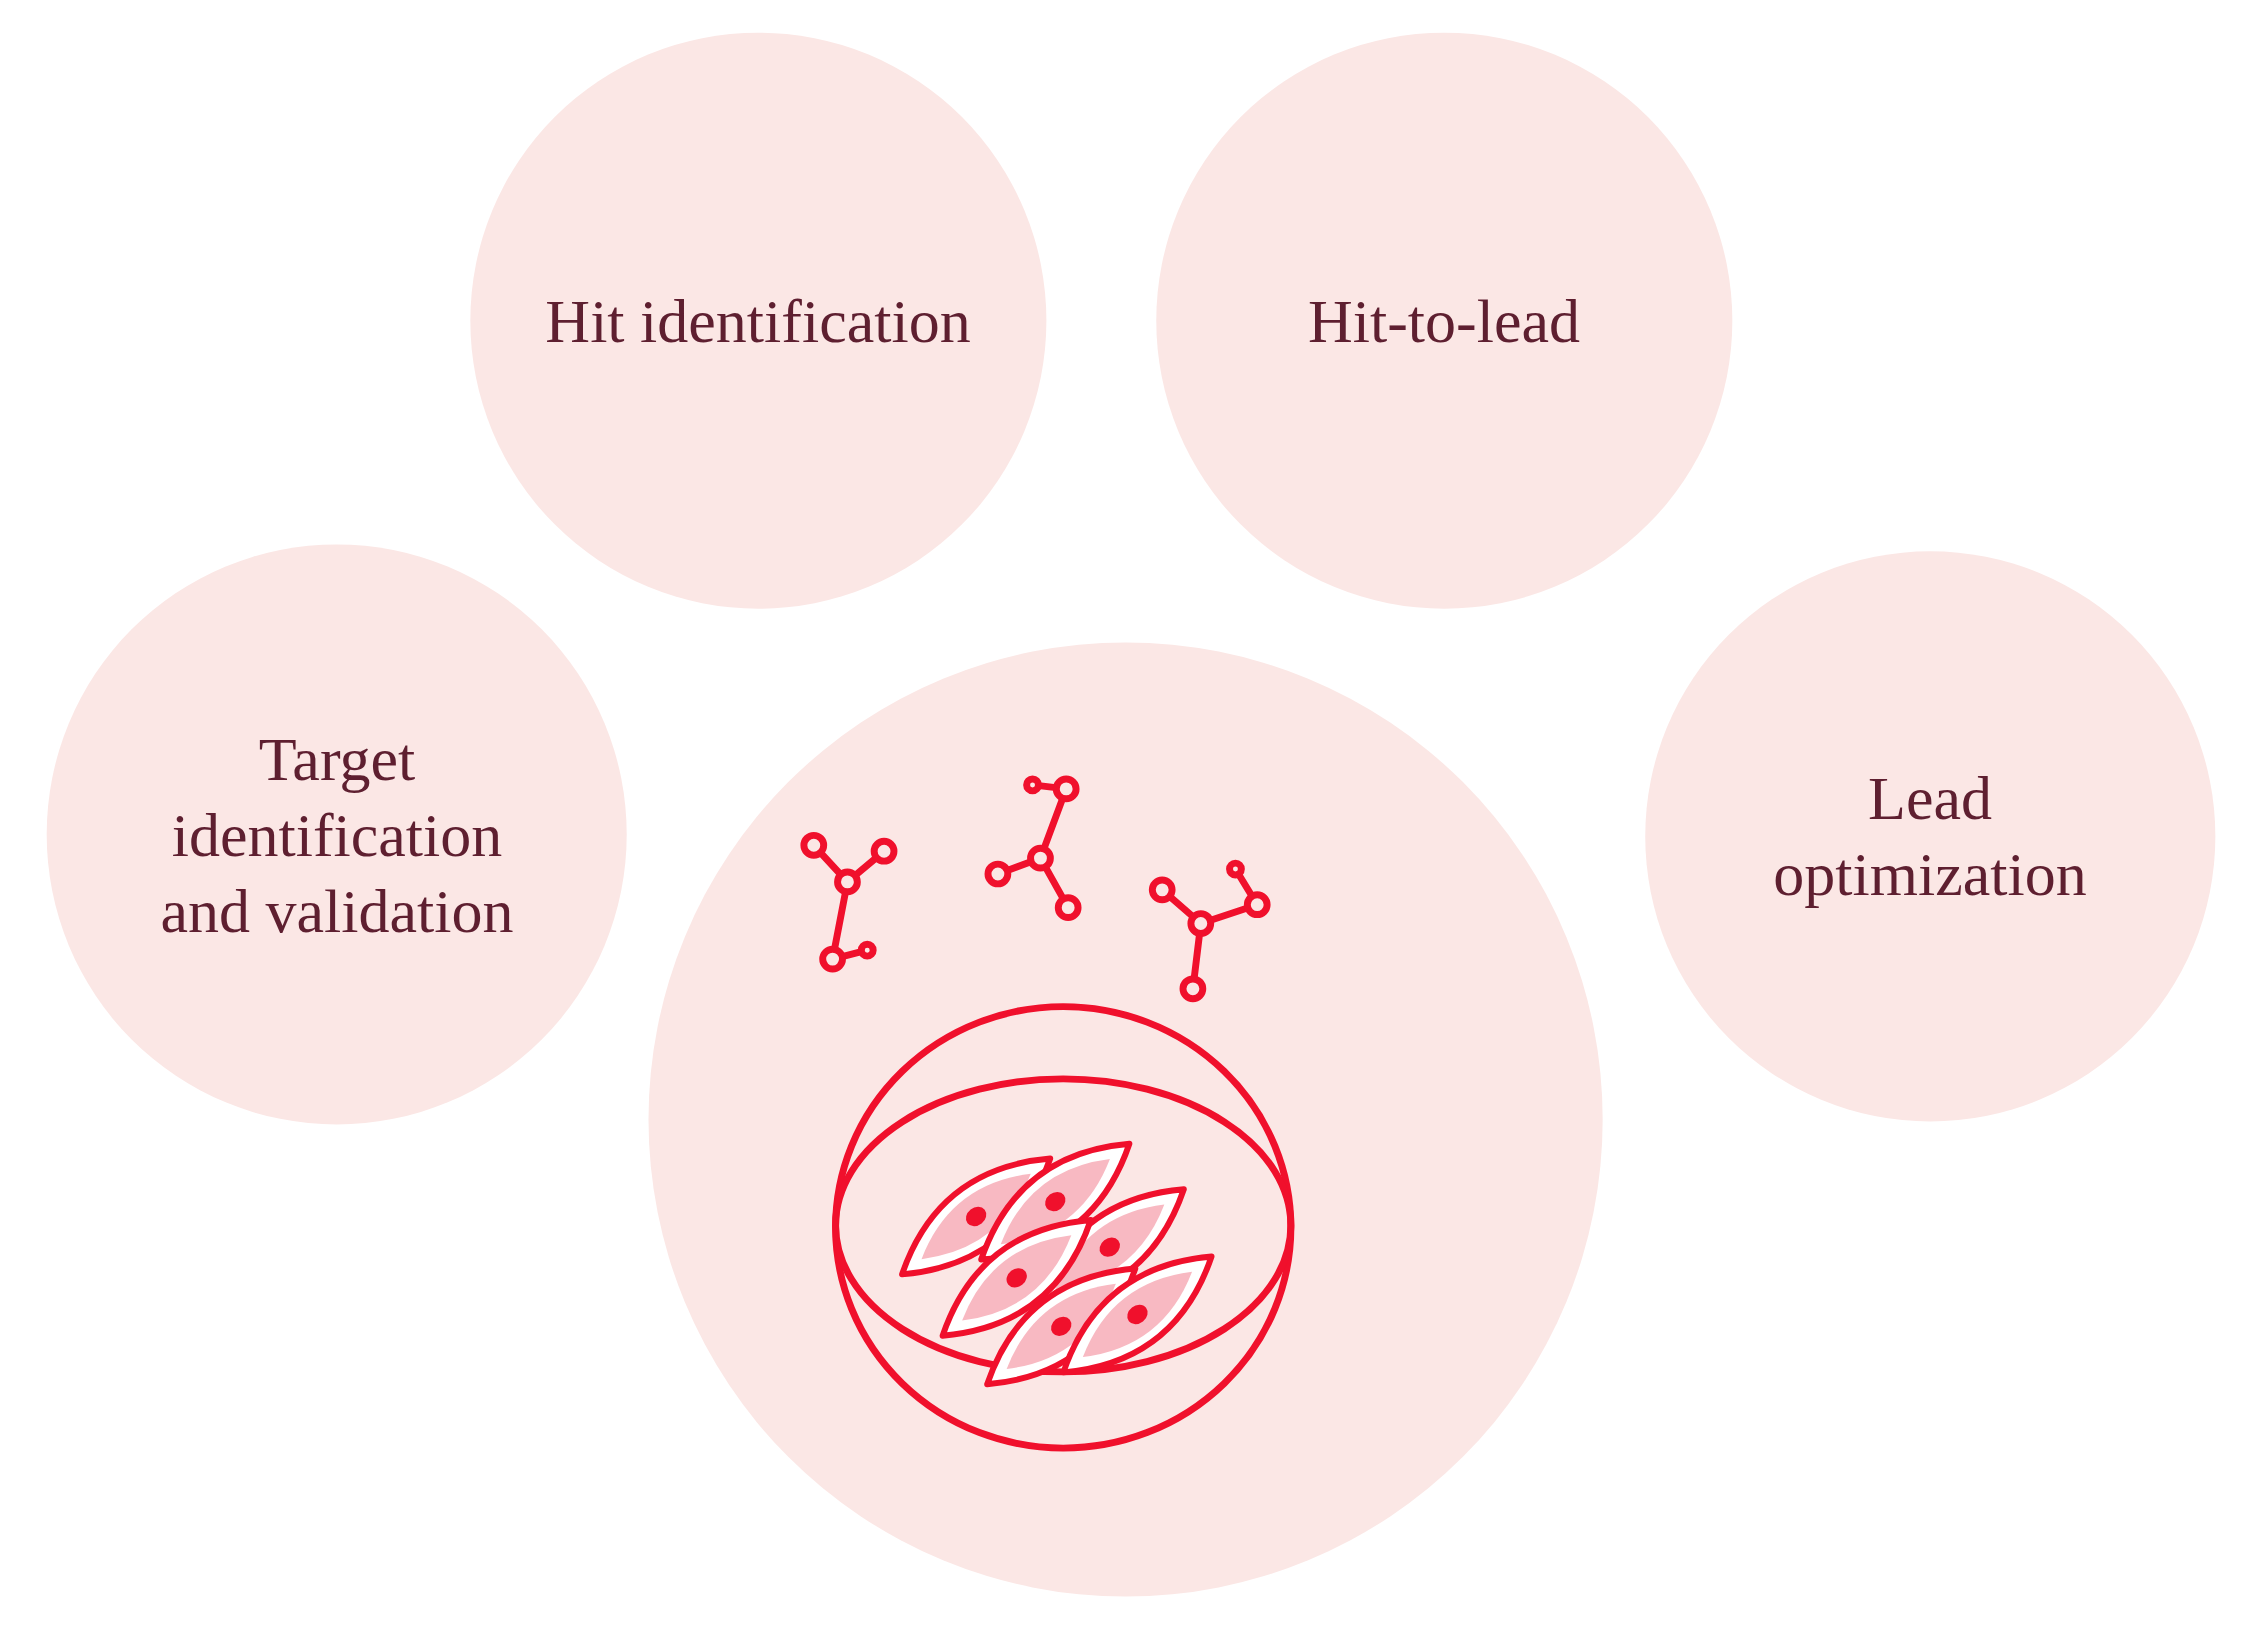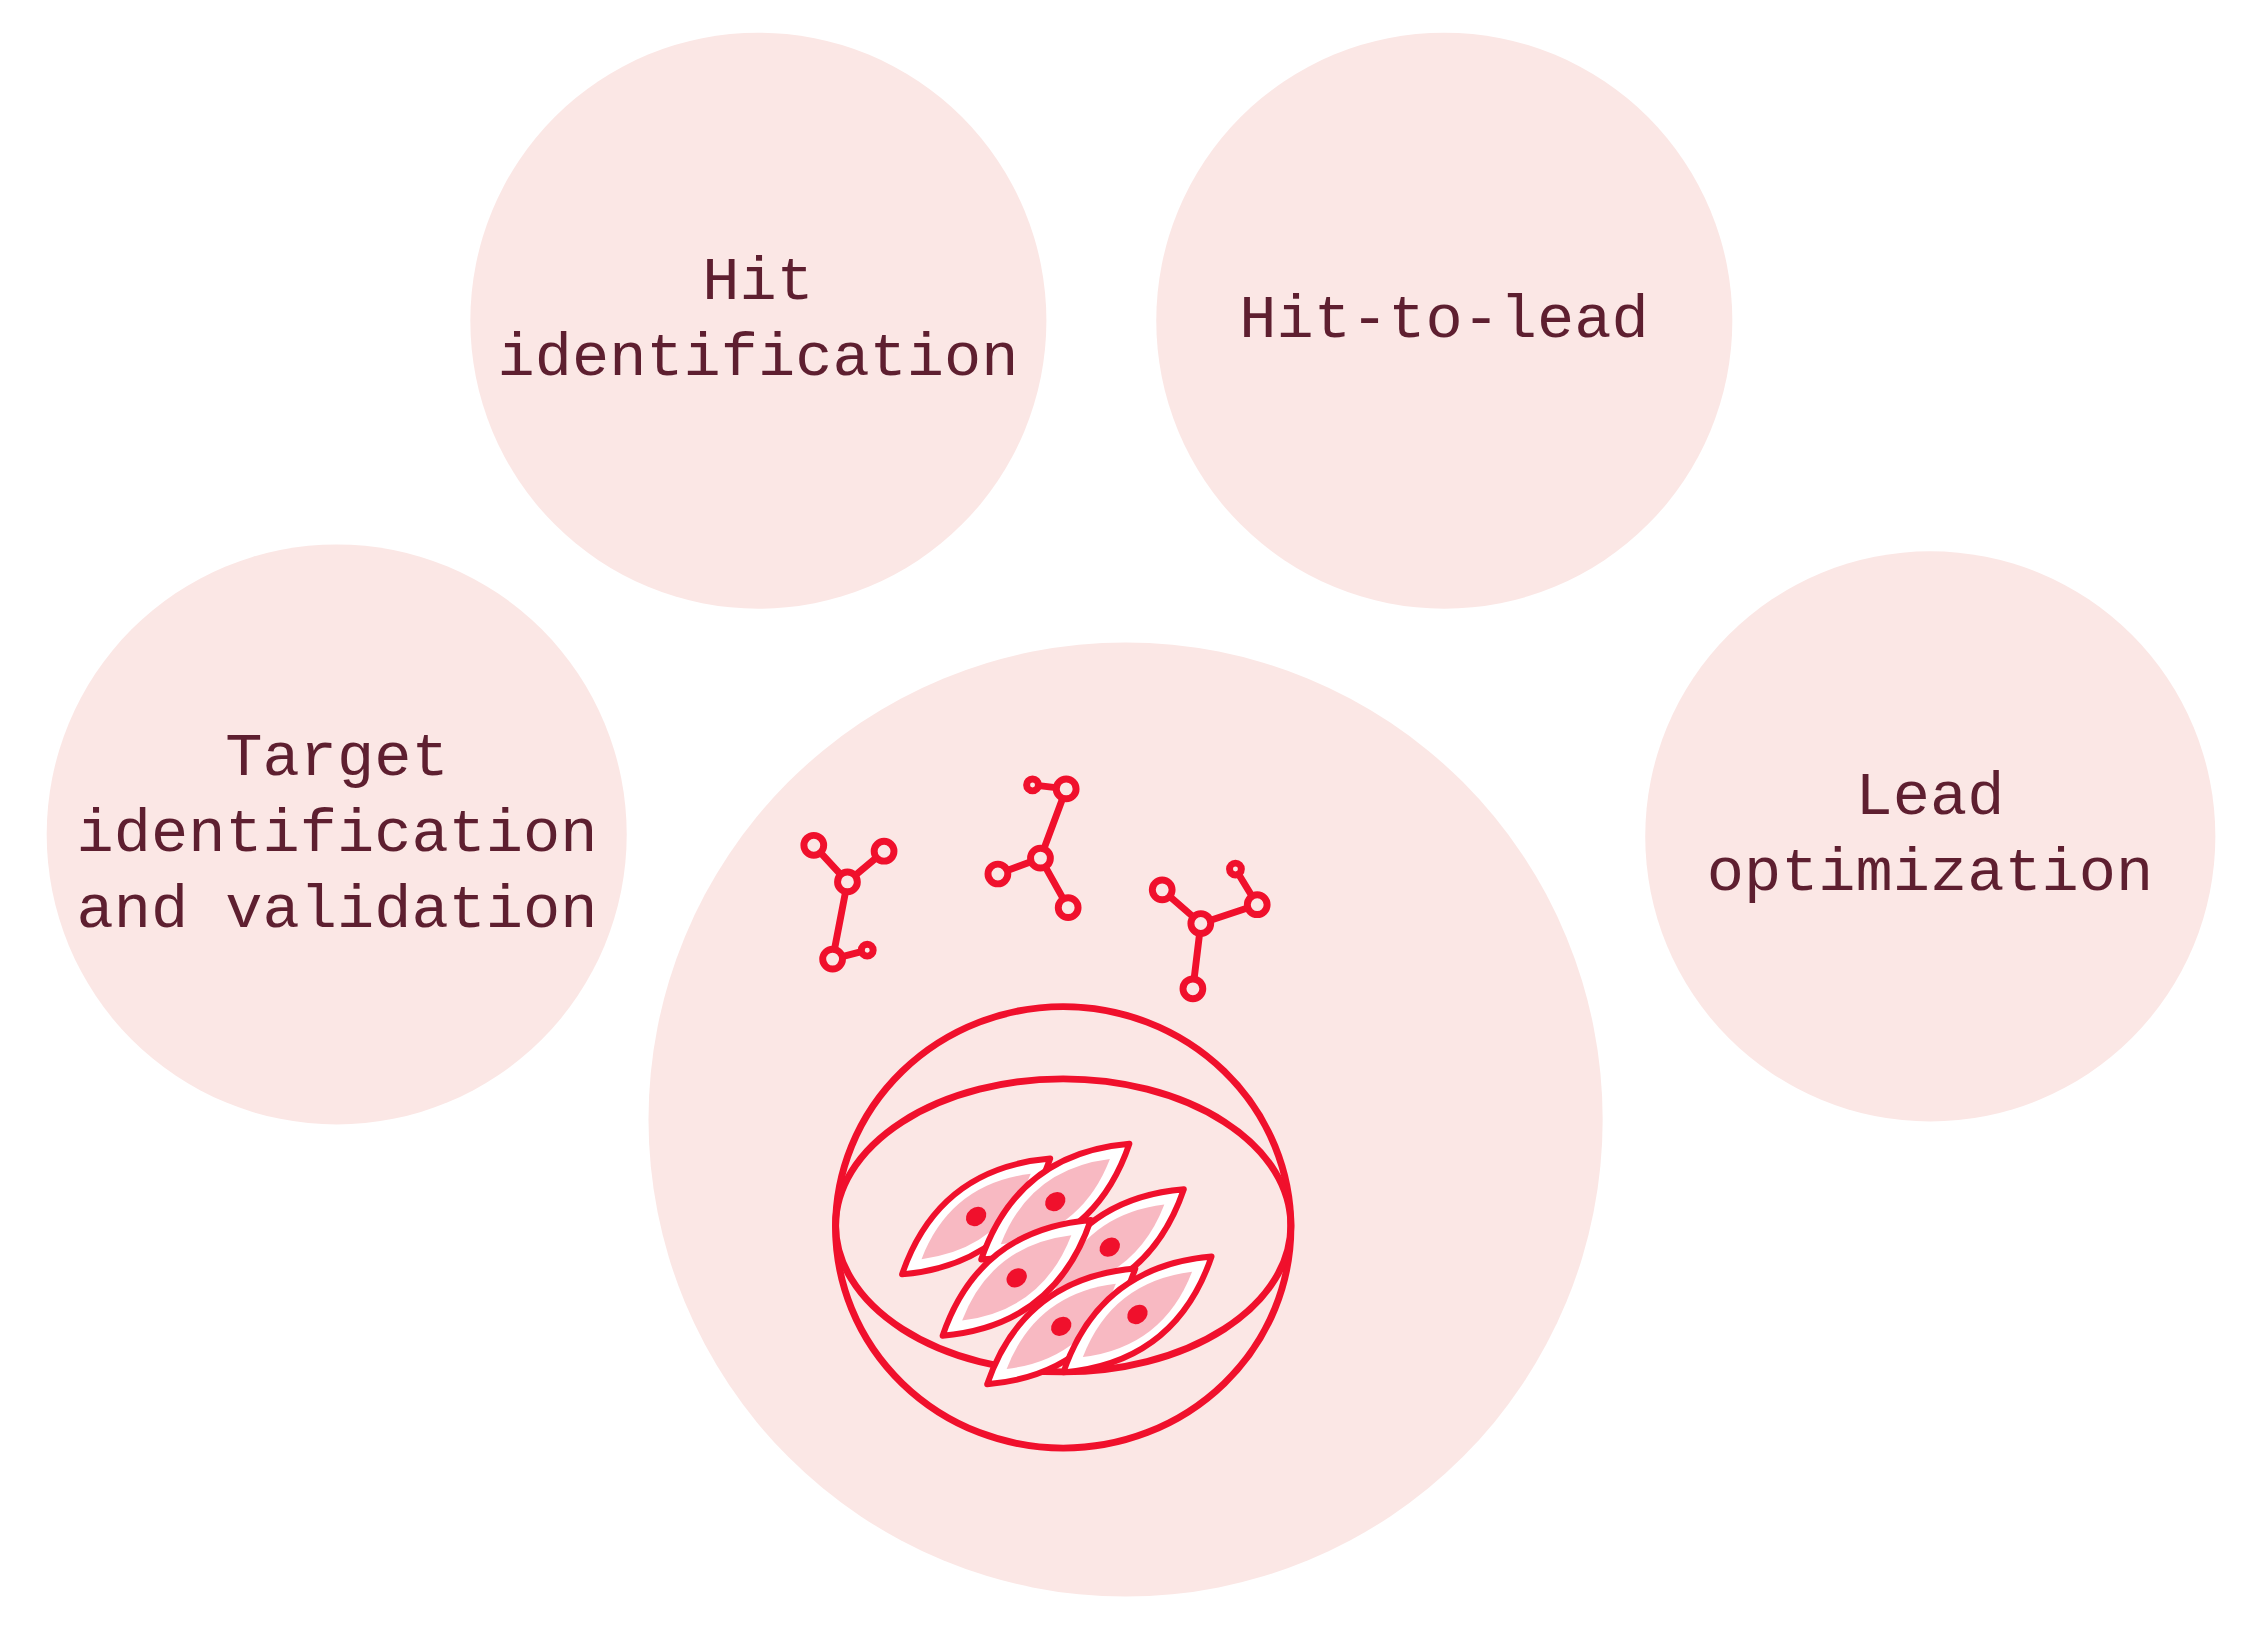--- a/index.html
+++ b/index.html
@@ -10,21 +10,21 @@
     --cell-body-white:#ffffff;
     --label-text:#5e1f30;
   }
   html,body{margin:0;padding:0;background:var(--page-background);}
   .stage{
     position:relative;
     width:2267px;
     height:1651px;
     background:var(--page-background);
     overflow:hidden;
-    font-family:Liberation Mono, monospace;
+    font-family:Liberation Serif, serif;
   }
   .stage svg{position:absolute;left:0;top:0;width:2267px;height:1651px;display:block;}
   .bubble{fill:var(--bubble-fill);}
   .bond{stroke:var(--accent-red);stroke-width:7;stroke-linecap:round;fill:none;}
   .node{fill:var(--bubble-fill);stroke:var(--accent-red);stroke-width:7;}
   .dish{fill:none;stroke:var(--accent-red);stroke-width:7;}
   .cell-outer{fill:var(--cell-body-white);stroke:var(--accent-red);stroke-width:6;stroke-linejoin:round;}
   .cell-inner{fill:var(--cell-cytoplasm-pink);}
   .nucleus{fill:var(--accent-red);}
   .bubble-label{

